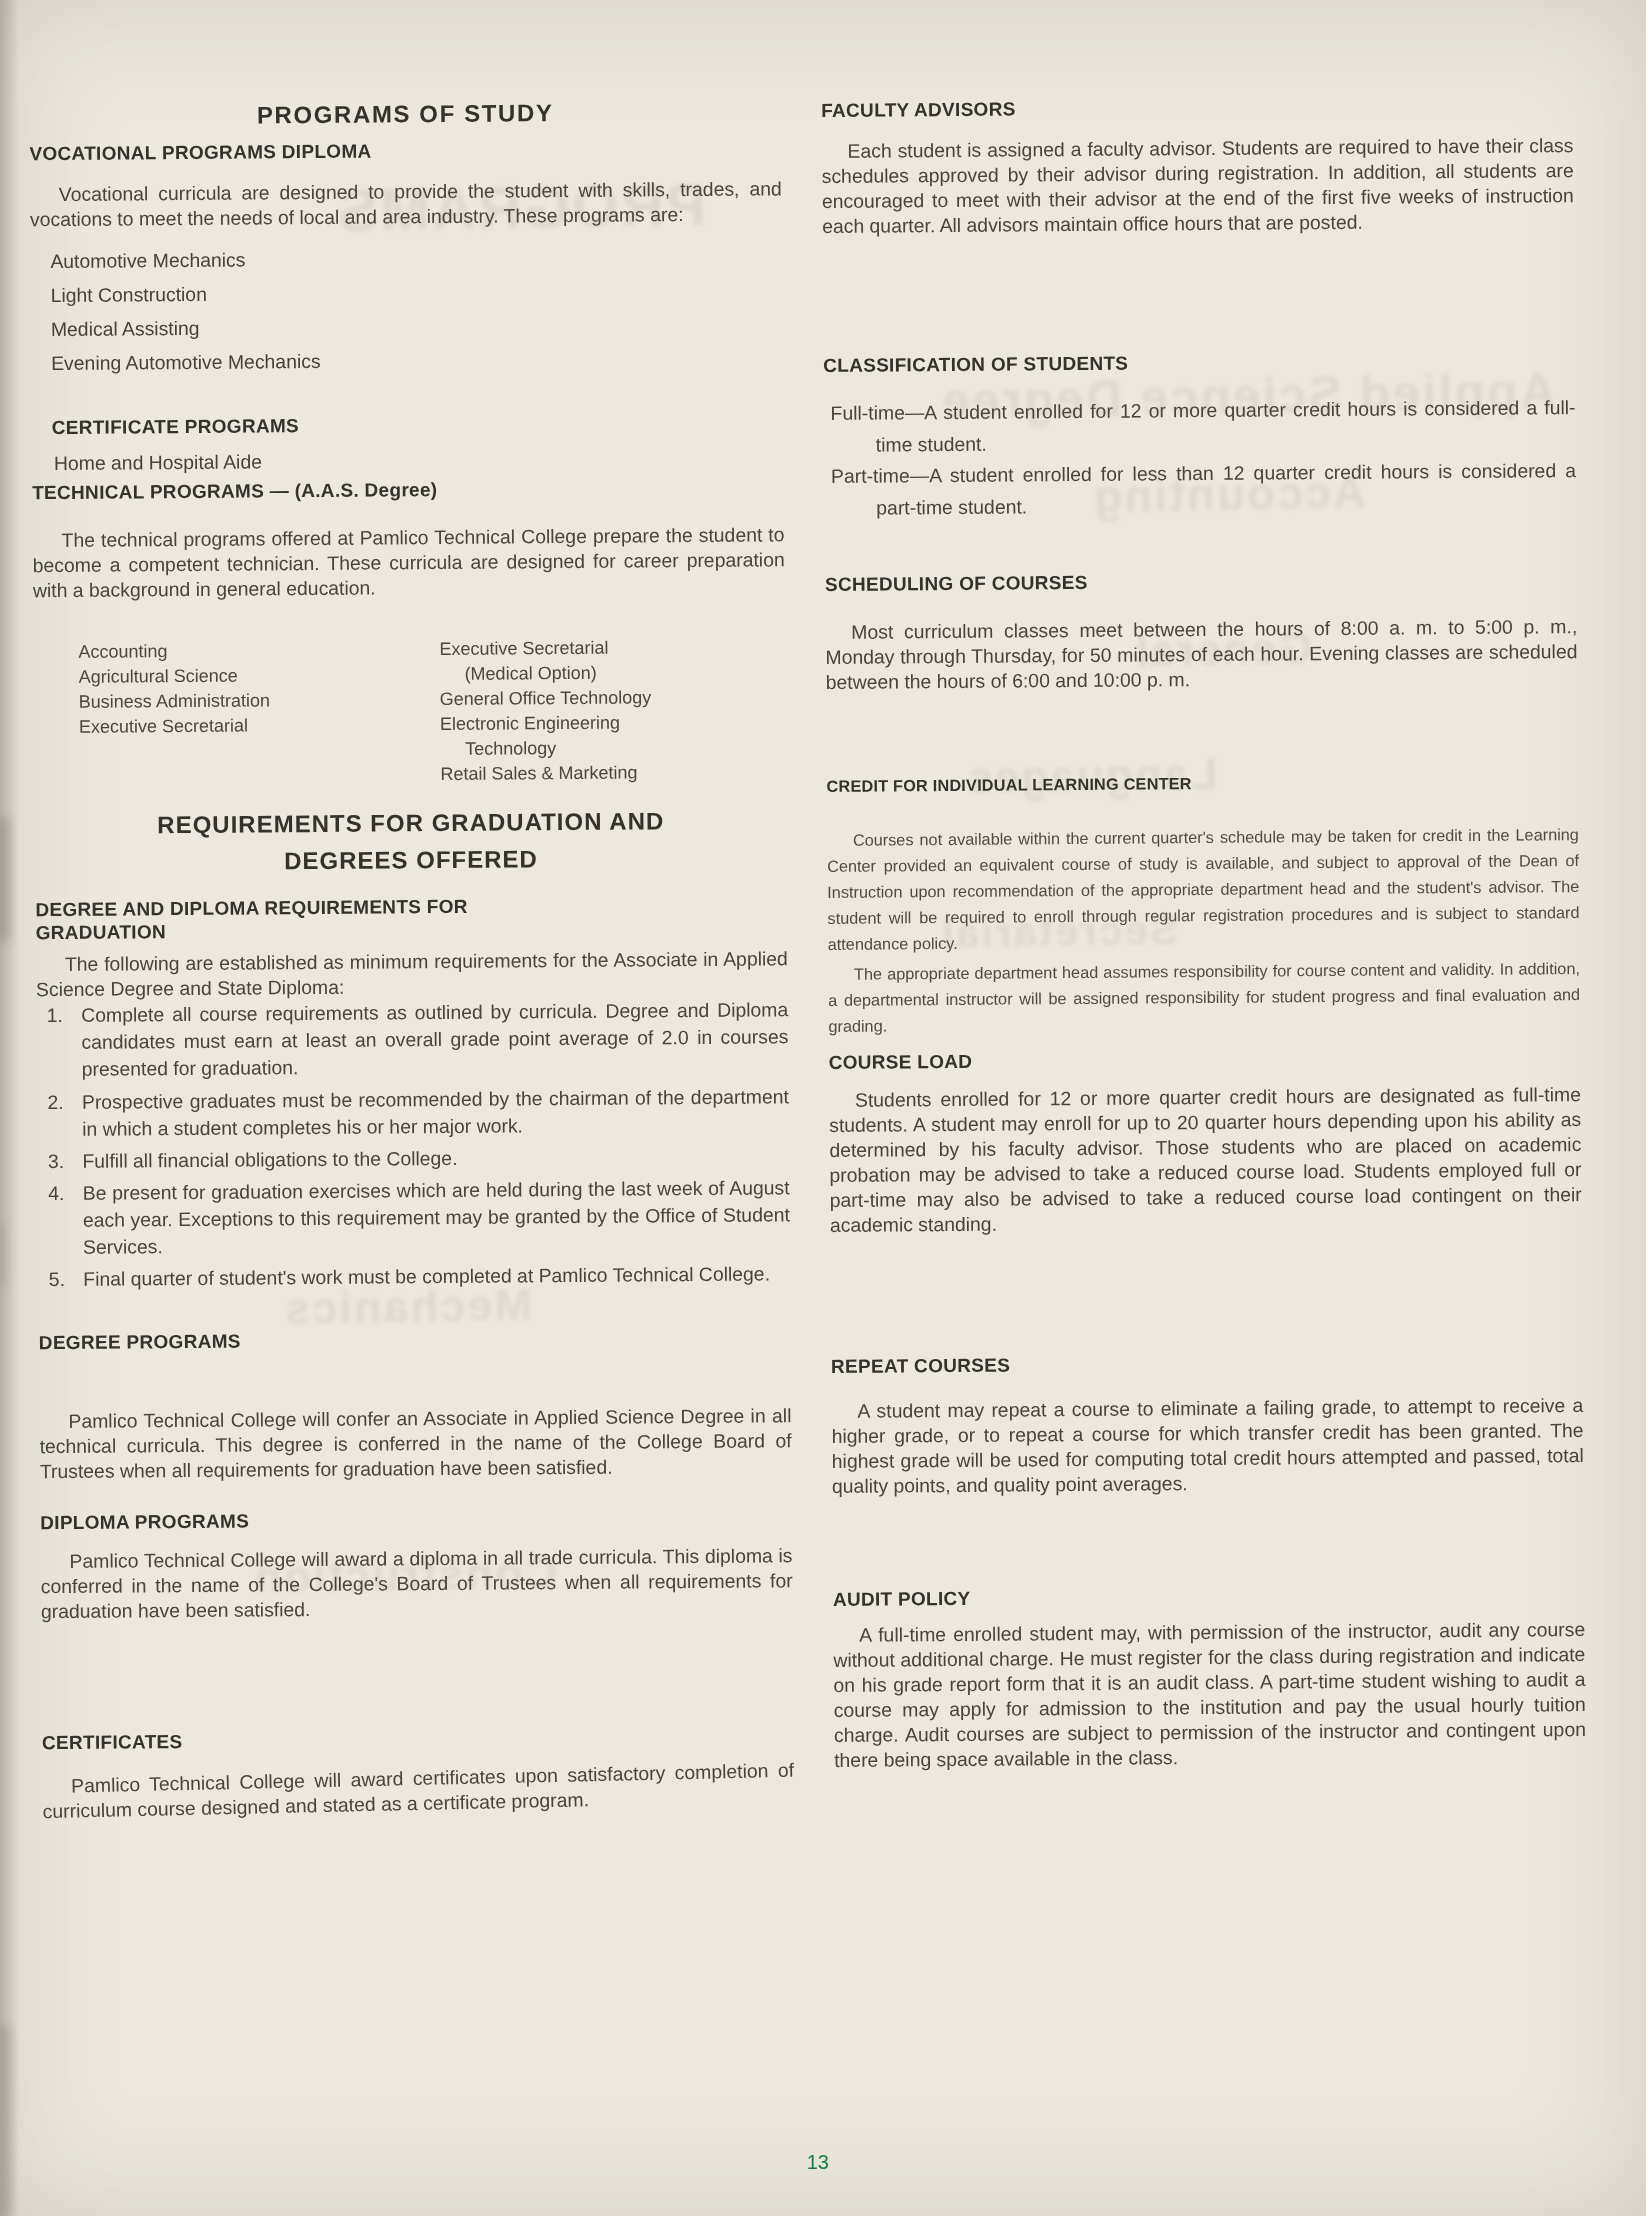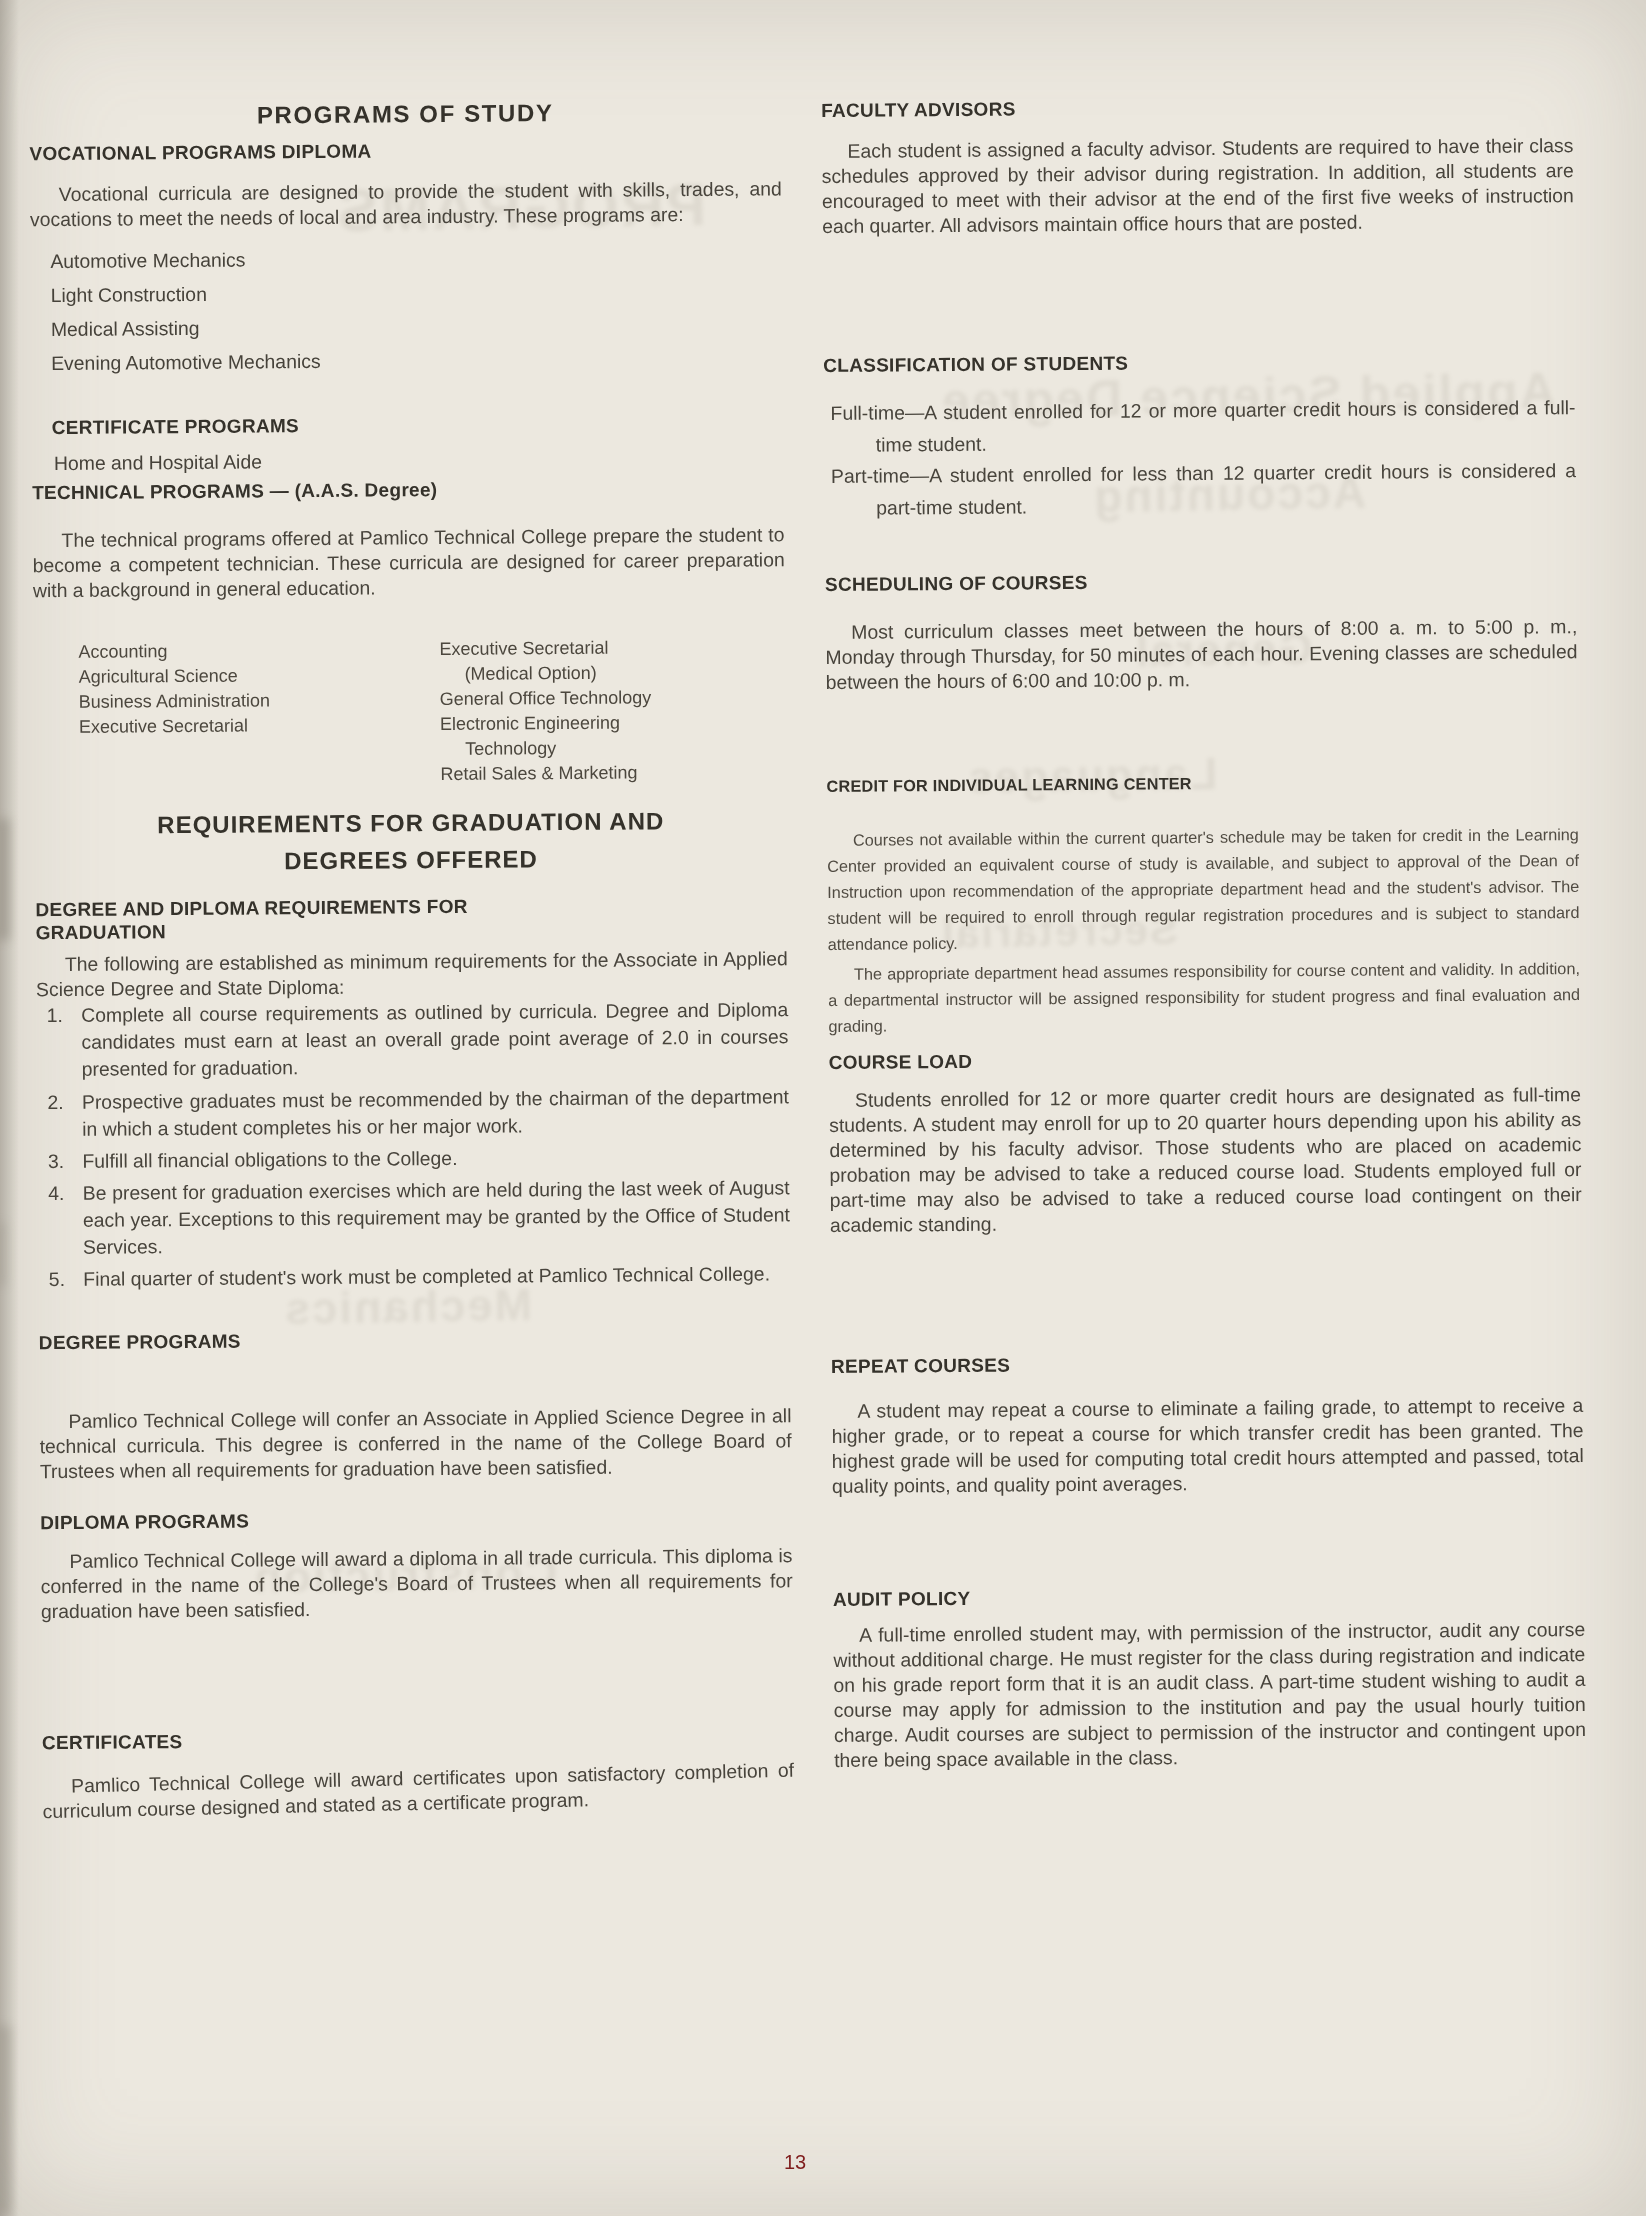--- a/index.html
+++ b/index.html
@@ -47,21 +47,21 @@
   .tcol2 .sub{padding-left:25px;}
   .dd-head{font-size:19px;line-height:23px;}
   ol.req{margin:0;padding:0;list-style:none;}
   ol.req li{position:relative;padding-left:45px;margin-bottom:5.2px;
     font-size:19.4px;line-height:27px;text-align:justify;color:#48443c;}
   ol.req .num{position:absolute;left:10.5px;top:0;}
   .class-list li{position:relative;padding-left:52px;text-indent:-45px;
     font-size:19.4px;line-height:31.5px;text-align:justify;color:#48443c;margin-left:0;}
   .tilt{transform:rotate(-0.8deg);transform-origin:0 50%;}
   .footer{position:absolute;left:761px;top:2151px;width:68px;
-    text-align:center;font-size:20px;color:#7f1d1d;}
+    text-align:right;font-size:20px;color:#15803d;}
 </style>
 </head>
 <body>
 
 <div class="page">
 
   <div class="edge-shade"></div>
   <div class="blotch b1"></div>
   <div class="blotch b2"></div>
   <div class="blotch b3"></div>

